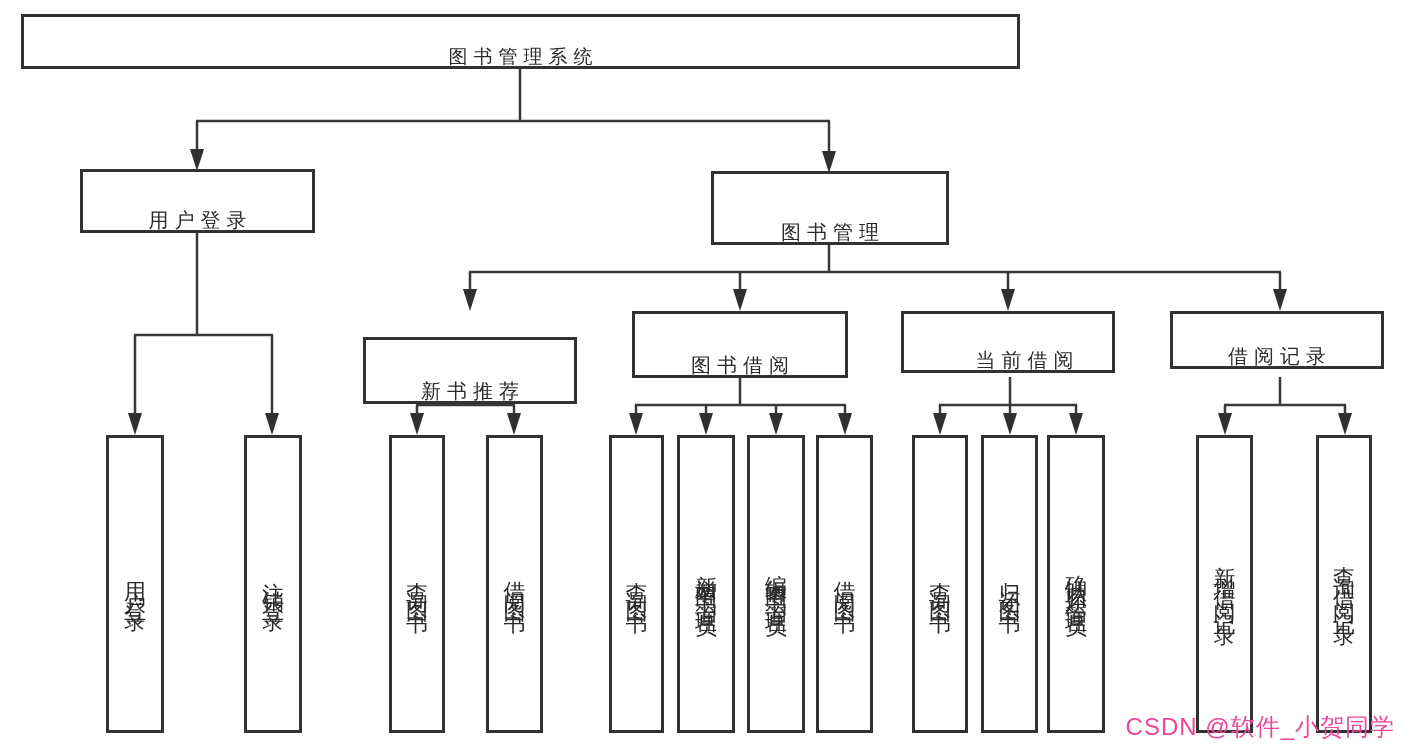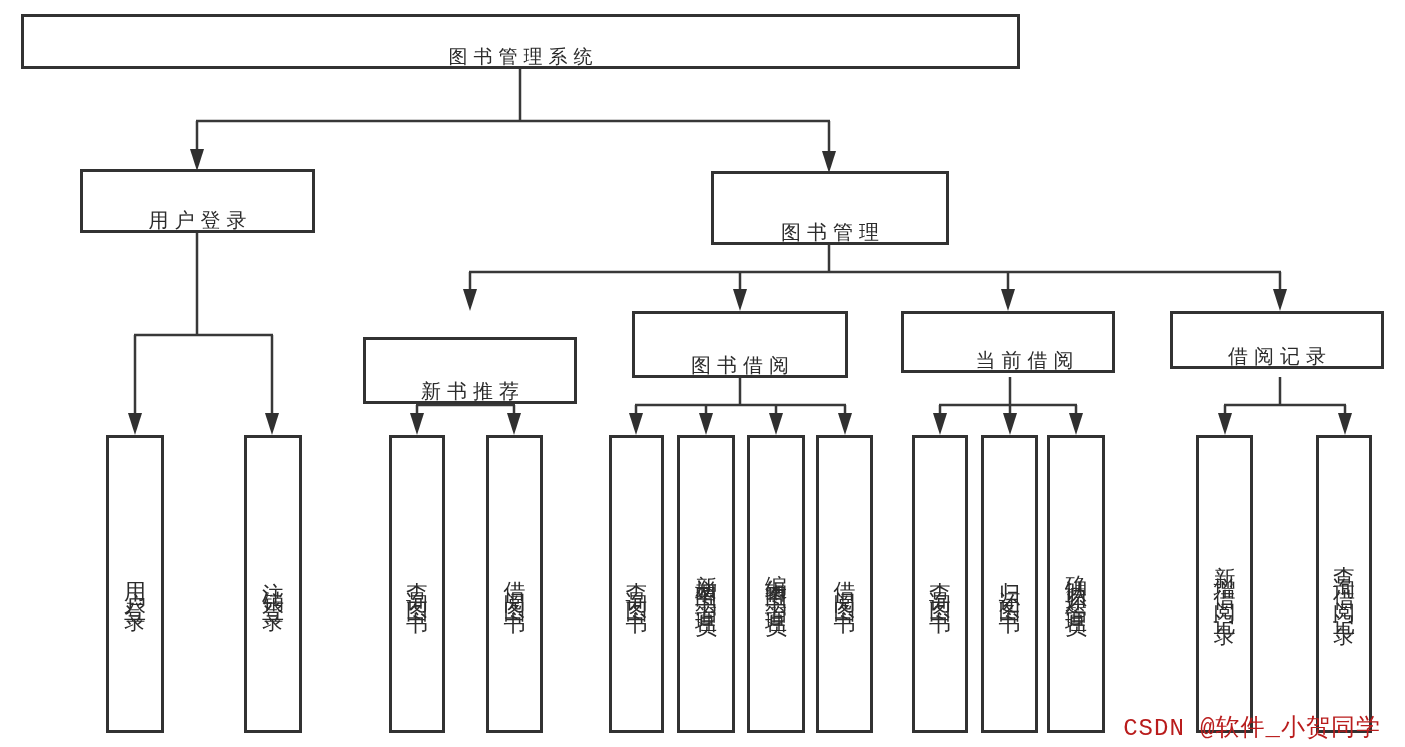--- a/index.html
+++ b/index.html
@@ -78,28 +78,27 @@
   .lf-6  { left: 677px;  width: 58px; }
   .lf-7  { left: 747px;  width: 58px; }
   .lf-8  { left: 816px;  width: 57px; }
   .lf-9  { left: 912px;  width: 56px; }
   .lf-10 { left: 981px;  width: 57px; }
   .lf-11 { left: 1047px; width: 58px; }
   .lf-12 { left: 1196px; width: 57px; }
   .lf-13 { left: 1316px; width: 56px; }
   .watermark {
     position: absolute;
-    right: 24px;
+    right: 10px;
     bottom: 4px;
     font-size: 24px;
-    color: #b91c1c;
+    color: #ec4899;
     letter-spacing: 1px;
     white-space: nowrap;
     z-index: 5;
-    font-family: Liberation Mono, monospace;
   }
 </style>
 </head>
 <body>
 
 <div class="canvas">
 
   <svg class="connectors" viewBox="0 0 1405 747" xmlns="http://www.w3.org/2000/svg">
     <g stroke="#383838" stroke-width="2.5" fill="none">
 

